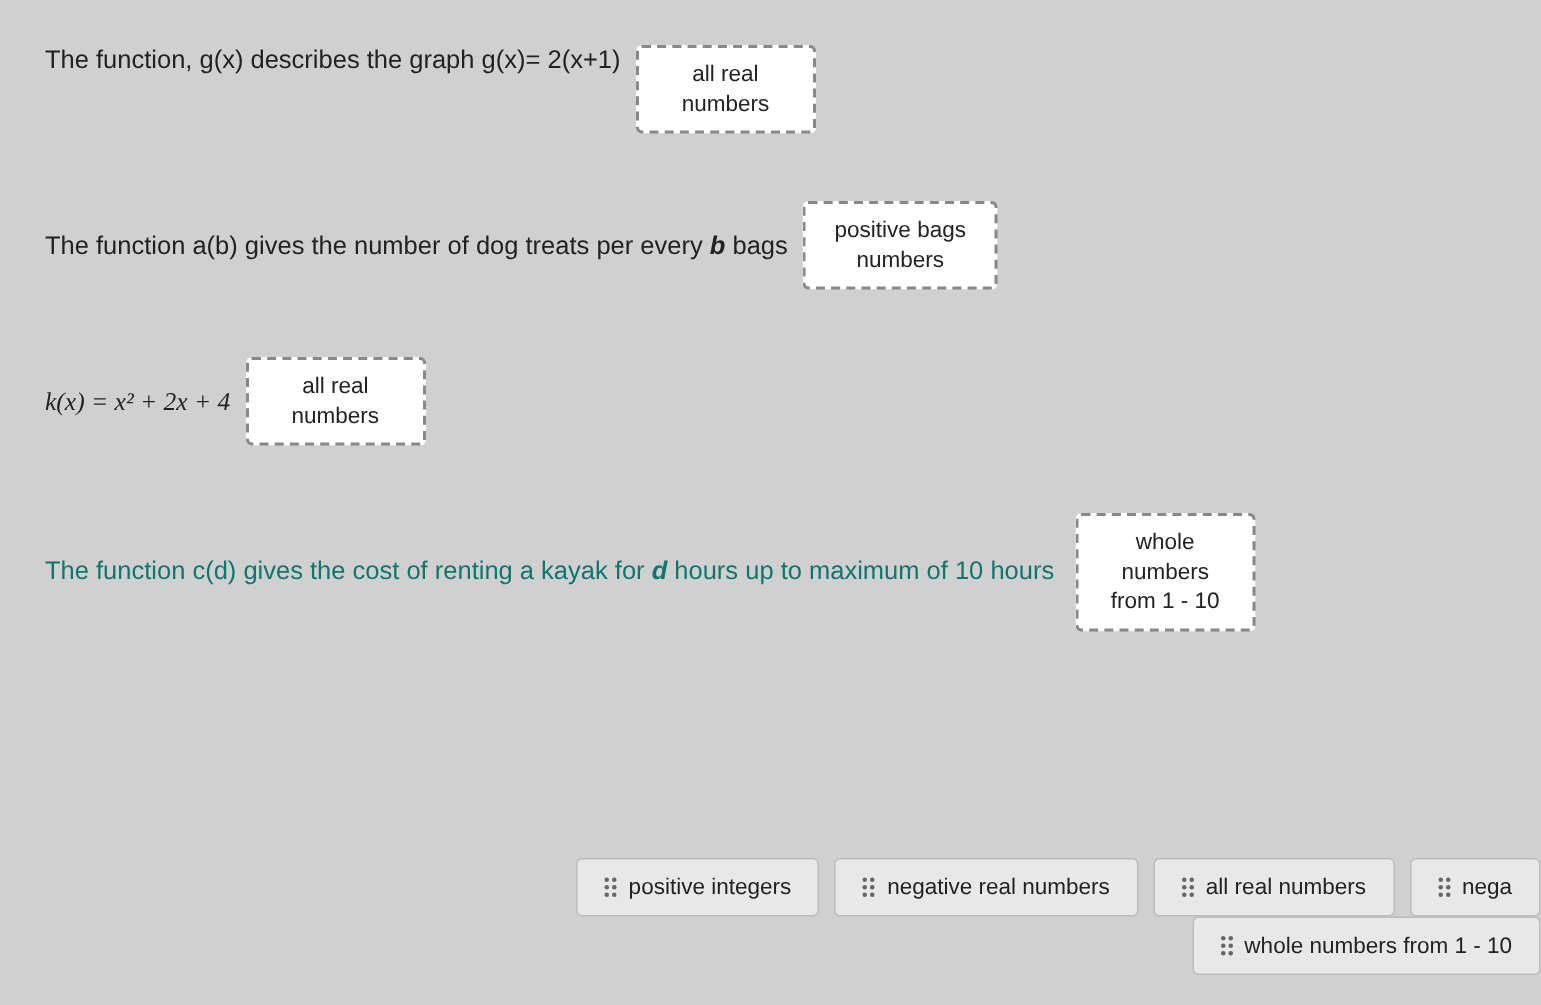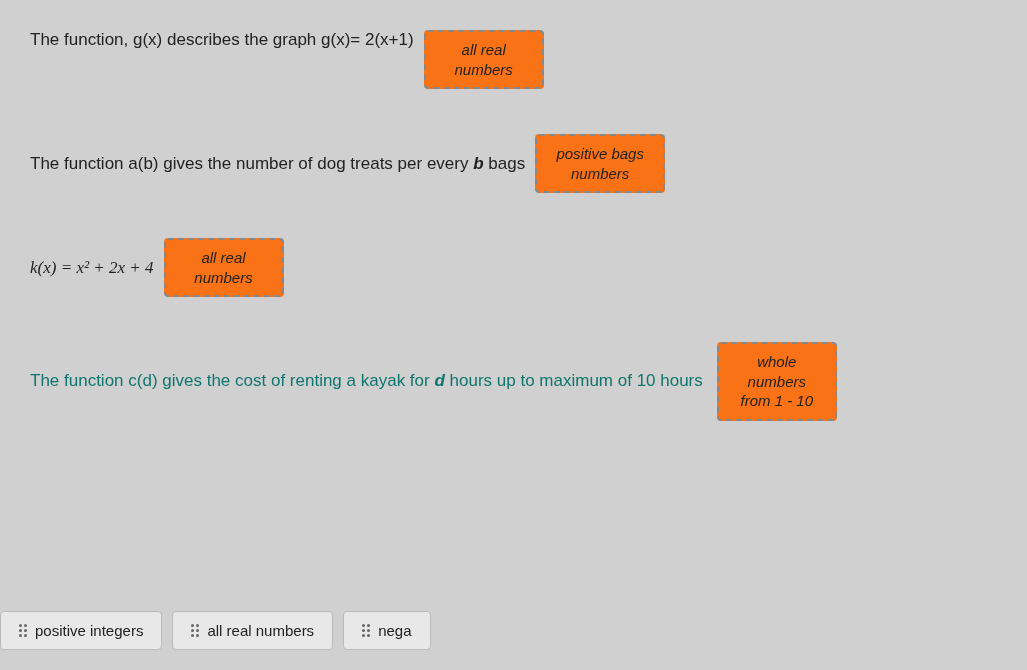--- a/index.html
+++ b/index.html
@@ -12,25 +12,24 @@
       overflow: hidden;
       position: relative;
     }
 
     .drop-box {
       border: 2px dashed #888;
       border-radius: 4px;
       padding: 8px 14px;
       min-width: 110px;
       text-align: center;
-      background: #f97316;
+      background: #ffffff;
       font-size: 15px;
       color: #222;
       line-height: 1.3;
-      font-style: italic;
     }
 
     .answer-chip {
       background: #e8e8e8;
       border: 1px solid #bbb;
       border-radius: 4px;
       padding: 10px 18px;
       font-size: 15px;
       color: #222;
       cursor: grab;
@@ -115,36 +114,47 @@
     <span style="font-size:17px; color:#0f766e;">
       The function c(d) gives the cost of renting a kayak for <em style="font-style:italic; font-weight:bold;">d</em> hours up to maximum of 10 hours
     </span>
     <div class="drop-box" style="margin-left:14px; min-width:120px; text-align:center;">
       <div>whole</div>
       <div>numbers</div>
       <div>from 1 - 10</div>
     </div>
   </div>
 
-  <div style="position:absolute; bottom:20px; left:0; right:0; display:flex; flex-direction:column; align-items:flex-start; margin-top:44px;">
+  <div style="position:absolute; bottom:20px; left:0; right:0; display:flex; flex-direction:column; align-items:flex-end; margin-top:44px;">
 
     <div style="display:flex; gap:10px; align-items:center; justify-content:center;">
 
       <div class="answer-chip">
         <span class="drag-icon">
           <span></span>
             <span></span>
           <span></span>
             <span></span>
           <span></span>
             <span></span>
         </span>
         <span>positive integers</span>
       </div>
 
+      <div class="answer-chip">
+        <span class="drag-icon">
+          <span></span>
+            <span></span>
+          <span></span>
+            <span></span>
+          <span></span>
+            <span></span>
+        </span>
+        <span>negative real numbers</span>
+      </div>
 
       <div class="answer-chip">
         <span class="drag-icon">
           <span></span>
             <span></span>
           <span></span>
             <span></span>
           <span></span>
             <span></span>
         </span>
@@ -159,16 +169,31 @@
           <span></span>
             <span></span>
           <span></span>
             <span></span>
         </span>
         <span>nega</span>
       </div>
 
     </div>
 
+    <div style="display:flex; gap:10px; align-items:center; justify-content:center;">
+
+      <div class="answer-chip">
+        <span class="drag-icon">
+          <span></span>
+            <span></span>
+          <span></span>
+            <span></span>
+          <span></span>
+            <span></span>
+        </span>
+        <span>whole numbers from 1 - 10</span>
+      </div>
+
+    </div>
 
   </div>
 
 </div>
 
 </body></html>

